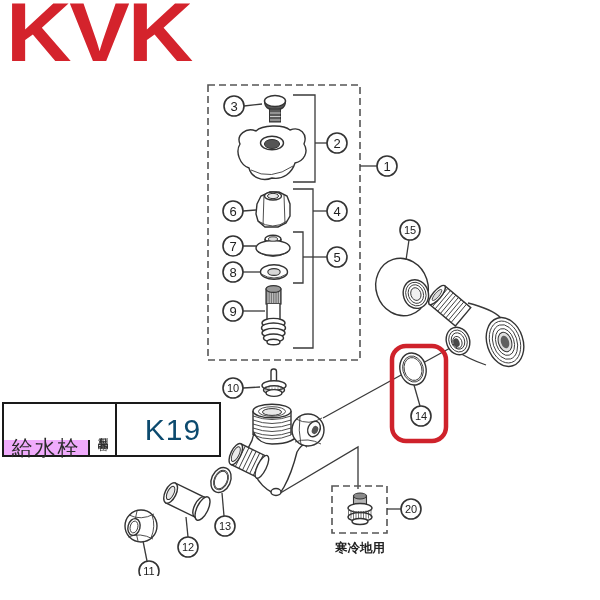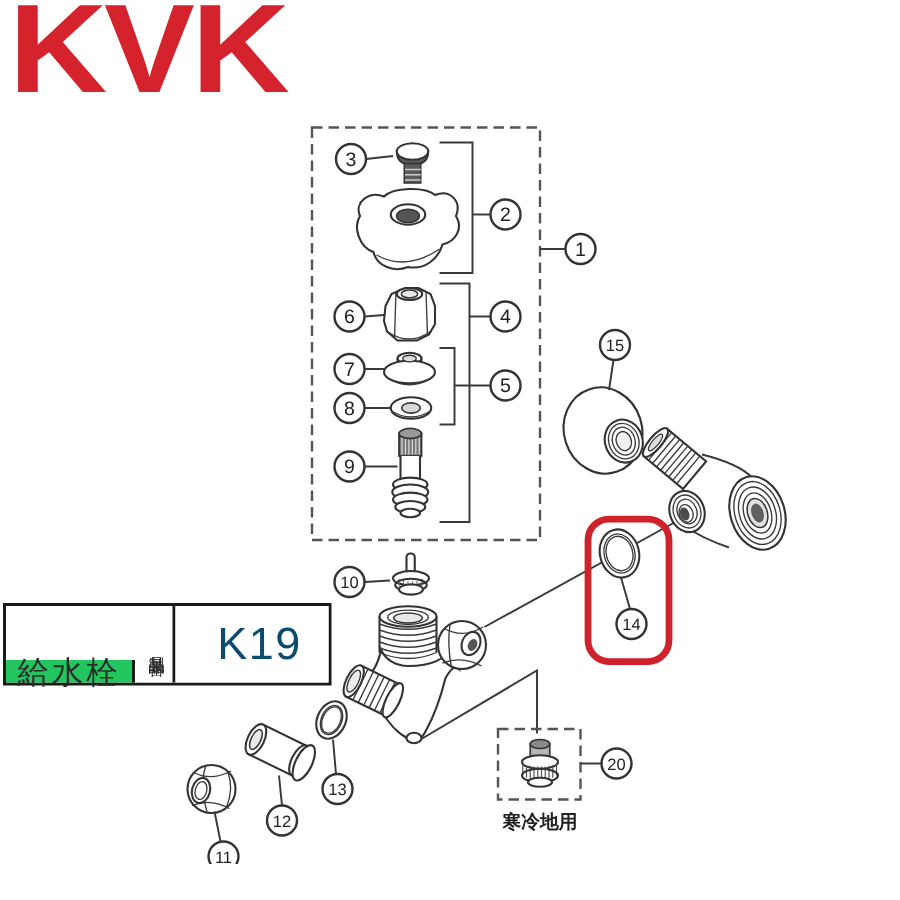--- a/index.html
+++ b/index.html
@@ -6,21 +6,21 @@
   #canvas{position:relative;width:600px;height:576px;background:#fff;overflow:hidden;
           font-family:"Liberation Sans",sans-serif;border-radius:23px;}
   
   .logo{position:absolute;left:6px;top:-10px;font-size:84px;line-height:1;
         font-weight:700;color:#d4232c;letter-spacing:-2px;
         transform:scaleX(1.08);transform-origin:left top;}
   
   .ptable{position:absolute;left:2px;top:402px;width:219px;height:55px;
           display:flex;border:2px solid #1a1a1a;background:#fff;box-sizing:border-box;}
   .ptable .cell{display:flex;align-items:center;justify-content:center;box-sizing:border-box;}
-  .c-name{width:86px;background:#22c55e;border-right:2px solid #1a1a1a;
+  .c-name{width:86px;background:#f0abfc;border-right:2px solid #1a1a1a;
           font-size:21px;letter-spacing:2px;color:#2b2b2b;margin-top:36px;}
   .c-label{width:27px;border-right:2px solid #1a1a1a;background:#fff;
            font-size:11px;line-height:1.05;letter-spacing:1px;color:#2b2b2b;
            writing-mode:vertical-rl;text-orientation:upright;}
   .c-code{flex:1;background:#fff;font-size:30px;color:#0c4a6e;letter-spacing:1px;
           justify-content:flex-start;padding-left:10px;}
   
   svg{position:absolute;left:0;top:0;}
   .ln{stroke:#3a3a3a;stroke-width:1.3;fill:none;}
   .thin{stroke:#3a3a3a;stroke-width:0.9;fill:none;}

